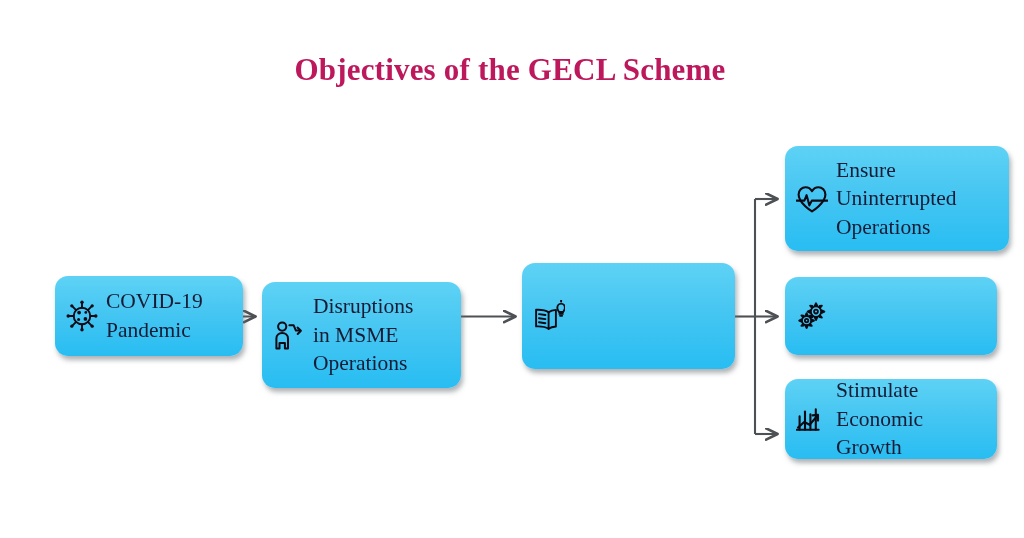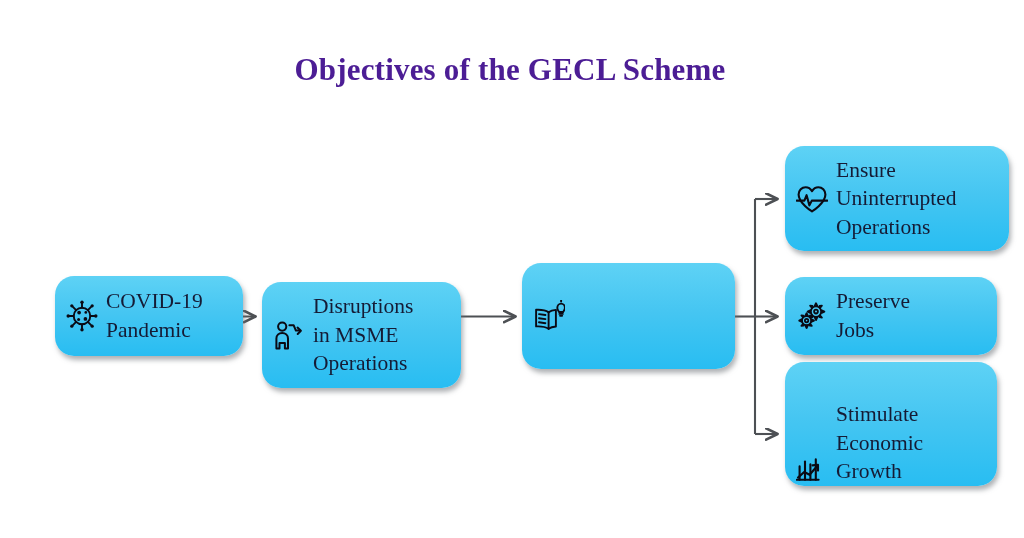--- a/index.html
+++ b/index.html
@@ -23,29 +23,29 @@
   #diagram-title {
     position: absolute;
     left: 0;
     top: 52px;
     width: 1020px;
     text-align: center;
     font-family: "Liberation Serif", serif;
     font-weight: bold;
     font-size: 31px;
     letter-spacing: 0.2px;
-    color: #4c1d95;
+    color: #be185d;
     white-space: nowrap;
   }
 
   
   .node {
     position: absolute;
     box-sizing: border-box;
-    border-radius: 19px;
+    border-radius: 13px;
     background: linear-gradient(180deg, #5ed2f5 0%, #46c6f2 45%, #28bdf2 100%);
     box-shadow: 2px 4px 5px rgba(110,115,120,0.55);
     display: flex;
     flex-direction: row;
     align-items: center;
     padding: 0 8px 0 10px;
   }
   .node-icon {
     flex: 0 0 auto;
     width: 34px;
@@ -69,21 +69,21 @@
     text-align: left;
     white-space: pre-line;
   }
 
   
   #node-covid        { left: 27px;  top: 276px; width: 188px; height: 80px; margin-left: 28px; }
   #node-disruptions  { left: 262px; top: 263px; width: 199px; height: 106px; margin-top: 19px; }
   #node-introduction { left: 522px; top: 263px; width: 213px; height: 106px; }
   #node-ensure       { left: 785px; top: 146px; width: 224px; height: 105px; }
   #node-preserve     { left: 785px; top: 277px; width: 212px; height: 78px; }
-  #node-stimulate    { left: 785px; top: 362px; width: 212px; height: 124px; align-items: flex-end; }
+  #node-stimulate    { left: 785px; top: 379px; width: 212px; height: 80px; }
 
   
   #connectors {
     position: absolute;
     left: 0;
     top: 0;
     width: 1024px;
     height: 538px;
     pointer-events: none;
   }
@@ -225,22 +225,20 @@
           <path d="M18.0,20.6 L15.6,21.8 L15.6,19.4 Z"></path>
           <path d="M10.6,28.0 L9.4,25.6 L11.8,25.6 Z"></path>
           <path d="M3.2,20.6 L5.6,19.4 L5.6,21.8 Z"></path>
           <path d="M15.8,15.4 L14.1,17.3 L13.8,15.6 Z"></path>
           <path d="M15.8,25.8 L13.8,25.6 L14.1,23.9 Z"></path>
           <path d="M5.4,25.8 L7.1,23.9 L7.4,25.6 Z"></path>
           <path d="M5.4,15.4 L7.4,15.6 L7.1,17.3 Z"></path>
         </g>
       </svg>
     </span>
-    <span class="node-label">Preserve
-Jobs</span>
   </div>
 
   <div class="node" id="node-stimulate">
     <span class="node-icon">
       <svg viewBox="0 0 32 32" xmlns="http://www.w3.org/2000/svg">
         <g stroke="#0a0a14" stroke-width="2.1" fill="none" stroke-linecap="round" stroke-linejoin="round">
           <line x1="3.6" y1="13.4" x2="3.6" y2="26.8"></line>
           <line x1="9.0" y1="8.6" x2="9.0" y2="26.8"></line>
           <line x1="14.4" y1="11.4" x2="14.4" y2="26.8"></line>
           <line x1="19.8" y1="6.4" x2="19.8" y2="26.8"></line>

